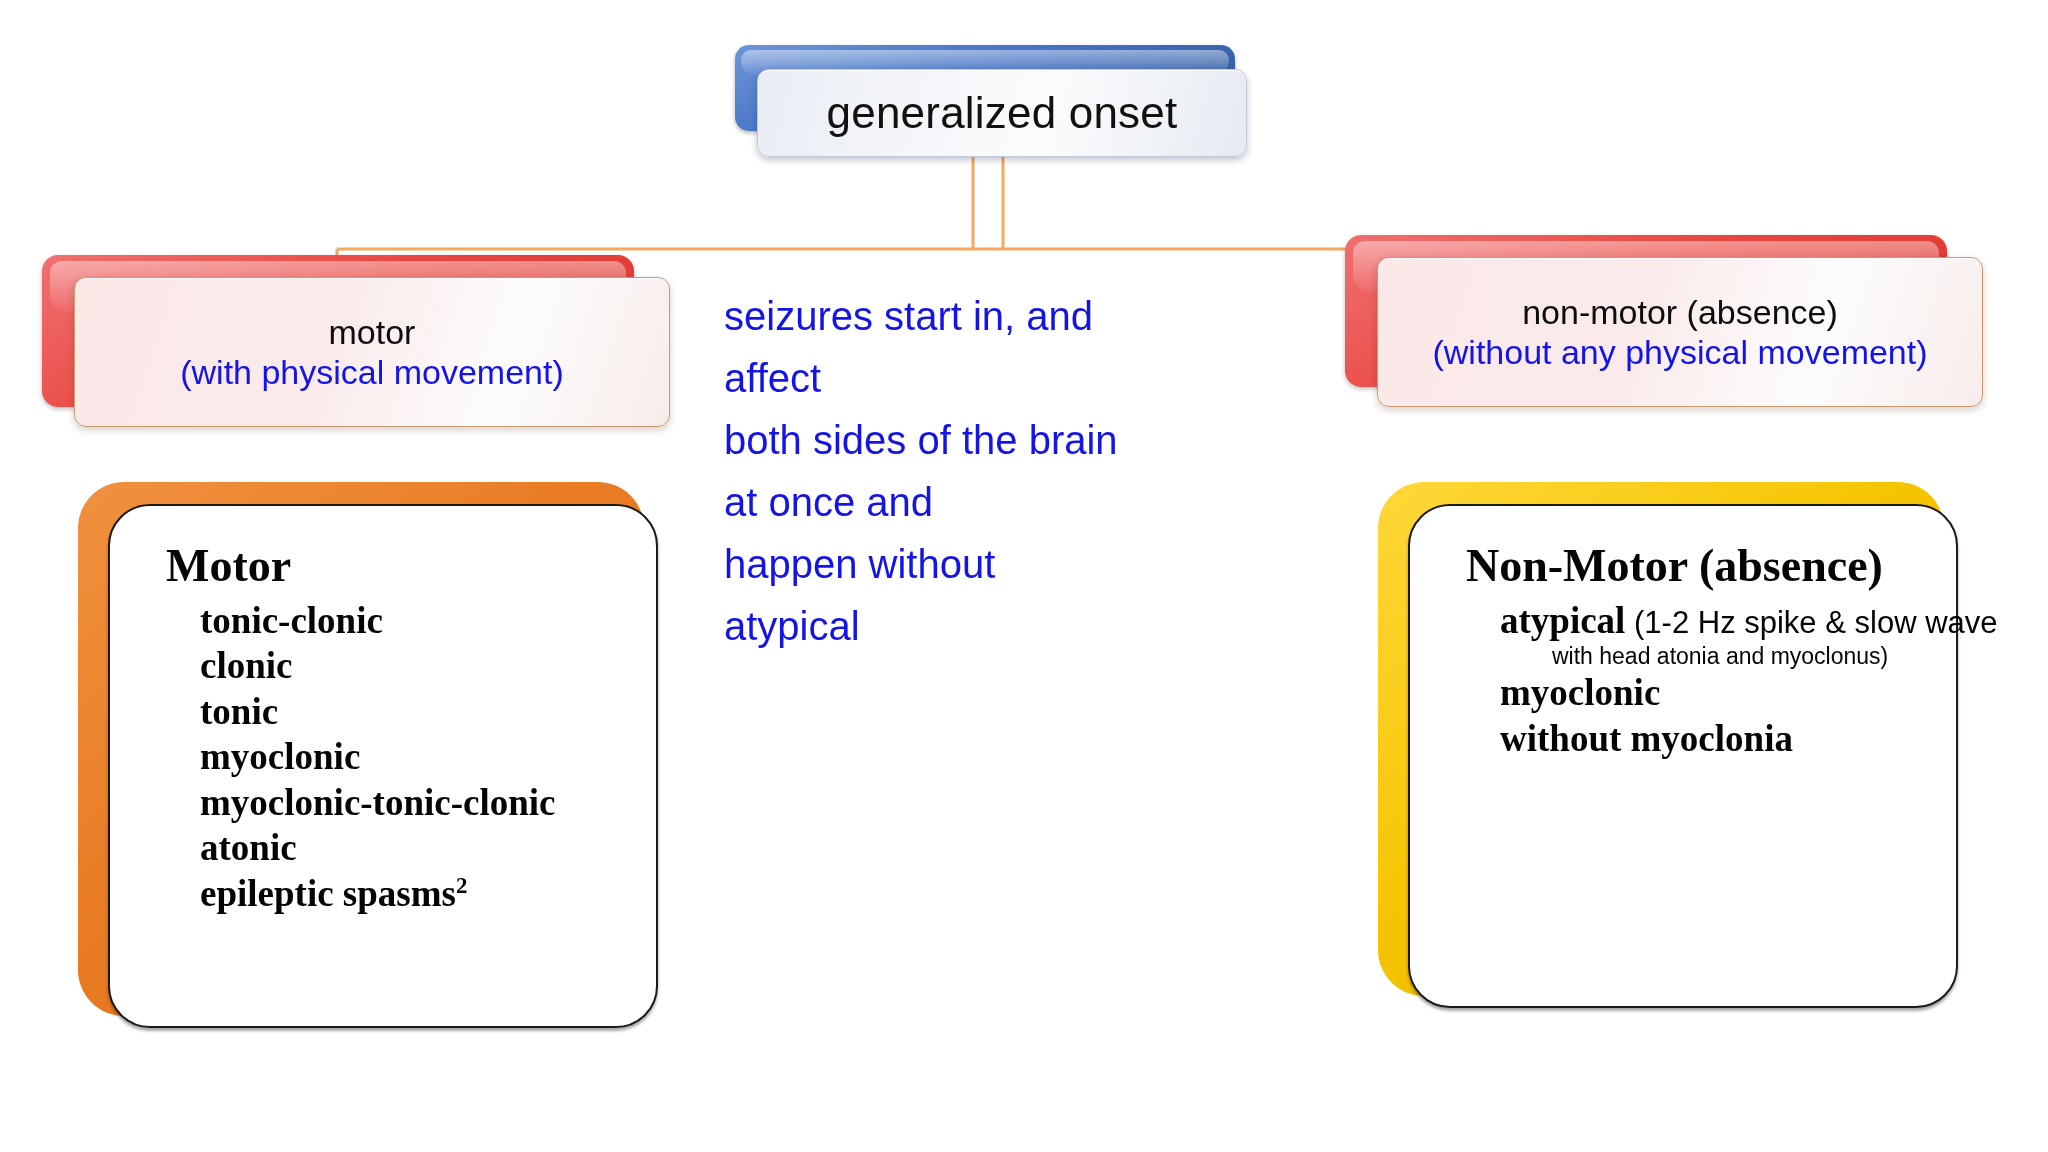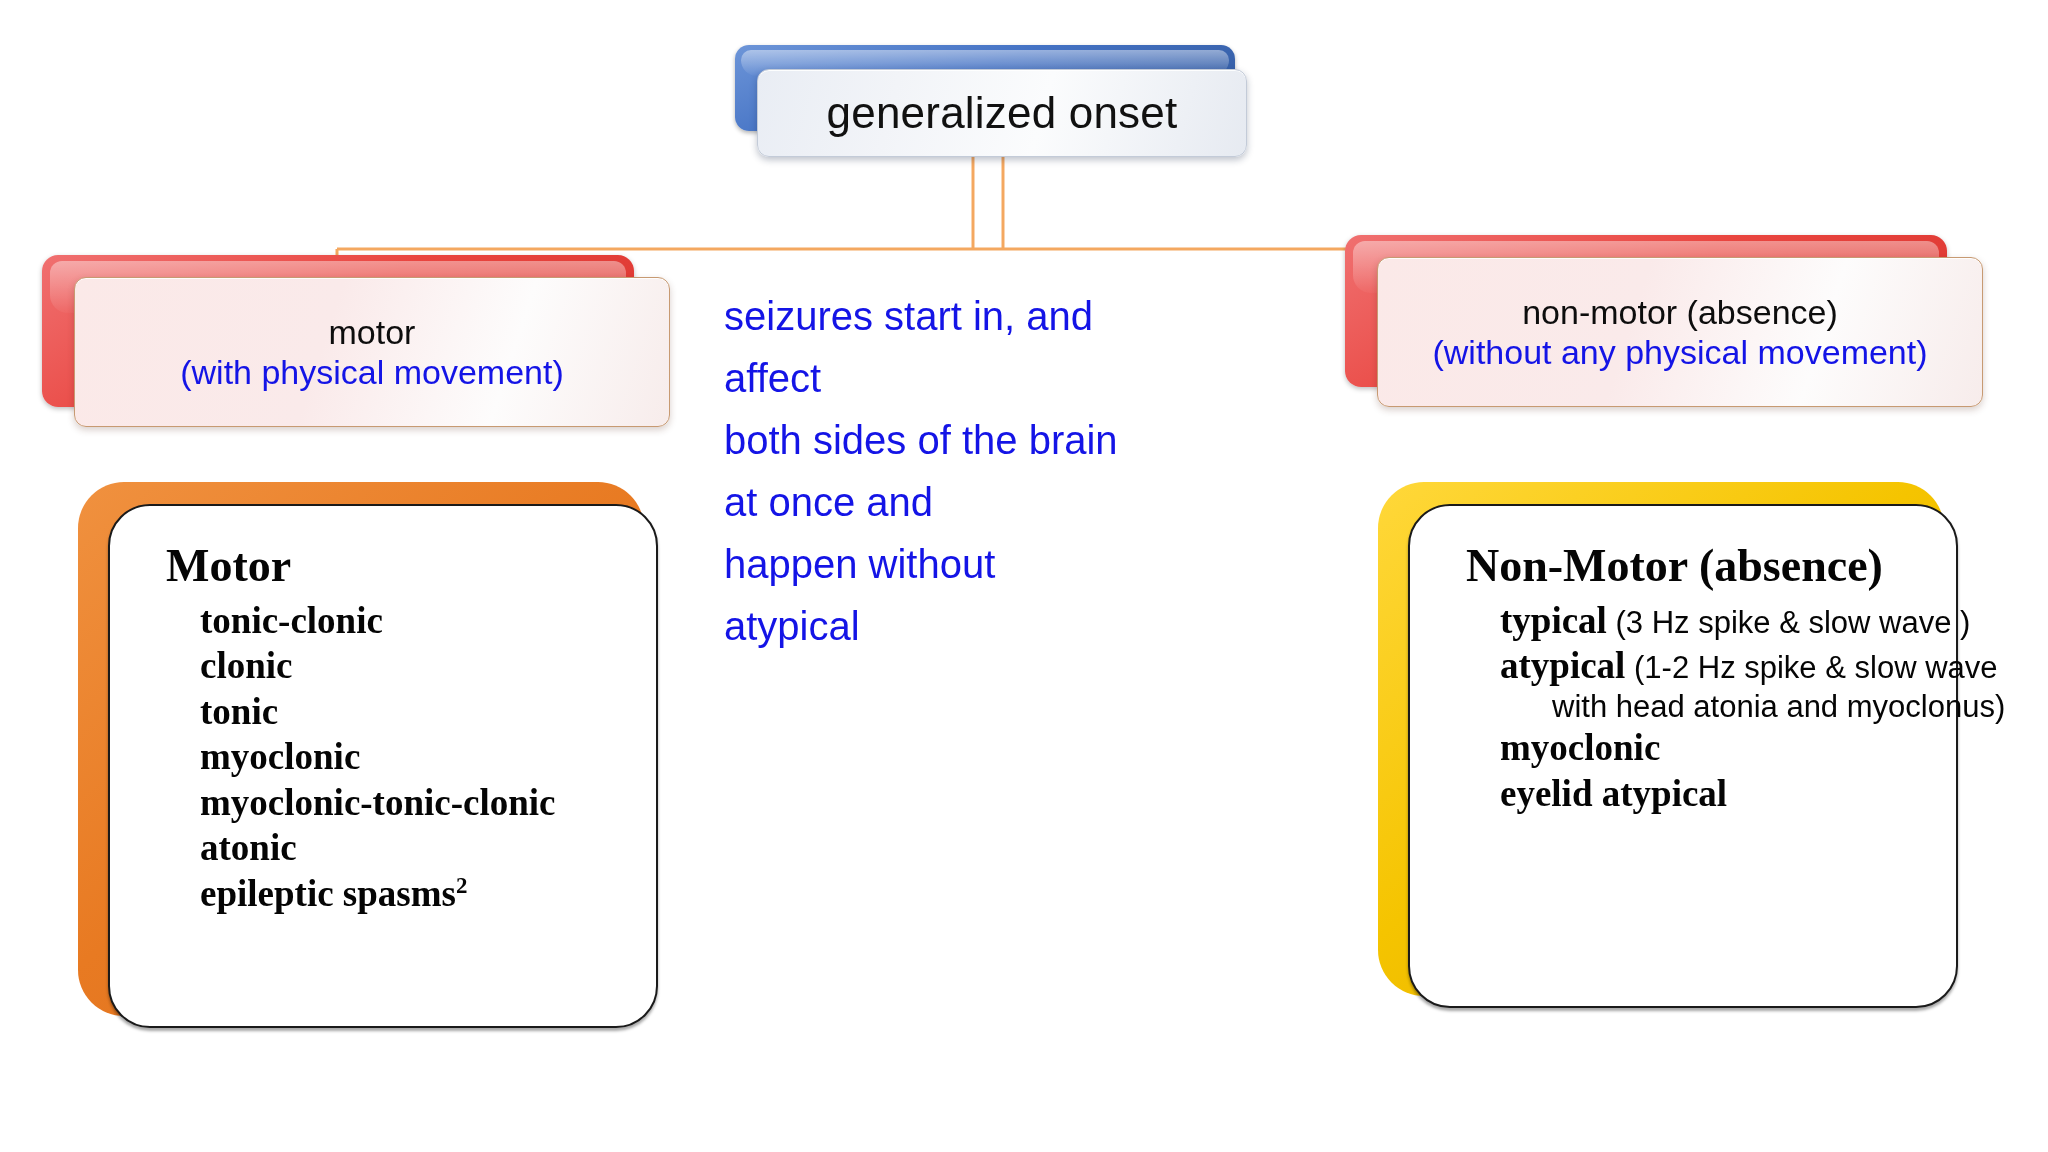--- a/index.html
+++ b/index.html
@@ -192,21 +192,21 @@
   }
   .detail-box li .note {
     font-family: "Liberation Sans", sans-serif;
     font-weight: normal;
     font-size: 31px;
   }
   .detail-box li .note-cont {
     display: block;
     font-family: "Liberation Sans", sans-serif;
     font-weight: normal;
-    font-size: 31px;
+    font-size: 23px;
     padding-left: 52px;
     line-height: 1.18;
   }
 
   #detail-motor { left: 78px; top: 482px; width: 582px; height: 548px; }
   #detail-motor .plate {
     background: linear-gradient(140deg, #f0913f 0%, #e87a22 48%, #d96f1d 100%);
   }
   #detail-nonmotor { left: 1378px; top: 482px; width: 582px; height: 528px; }
   #detail-nonmotor .plate {
@@ -275,24 +275,21 @@
       </ul>
     </div>
   </div>
 
   <div class="detail-box" id="detail-nonmotor">
     <div class="plate"></div>
     <div class="card">
       <div class="card-title">Non-Motor (absence)</div>
       <ul>
         <li>
-          <span>typical</span><span class="note"> (3 Hz spike &amp; slow wave )</span>
-        </li>
-        <li>
           <span>atypical</span><span class="note"> (1-2 Hz spike &amp; slow wave</span><span class="note-cont">with head atonia and myoclonus)</span>
         </li>
         <li><span>myoclonic</span></li>
-        <li><span>eyelid atypical</span></li>
+        <li><span>without myoclonia</span></li>
       </ul>
     </div>
   </div>
 
 </div>
 
 </body></html>

